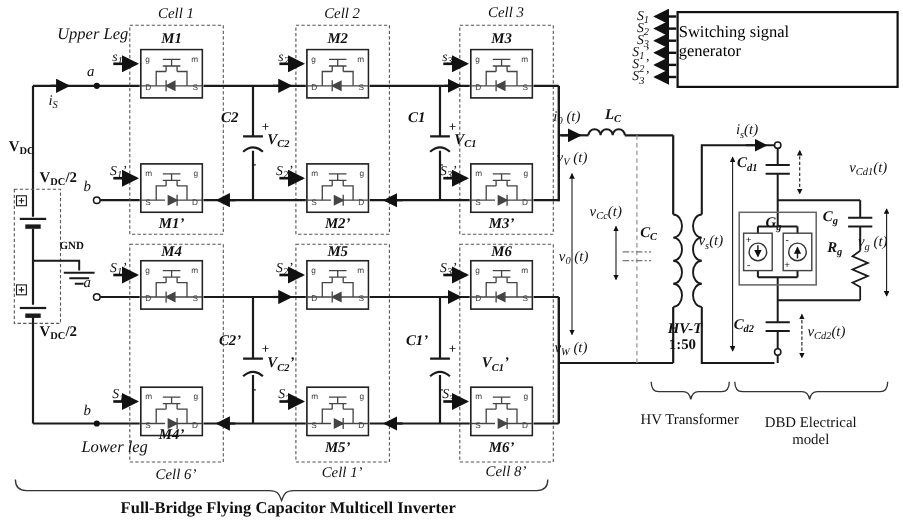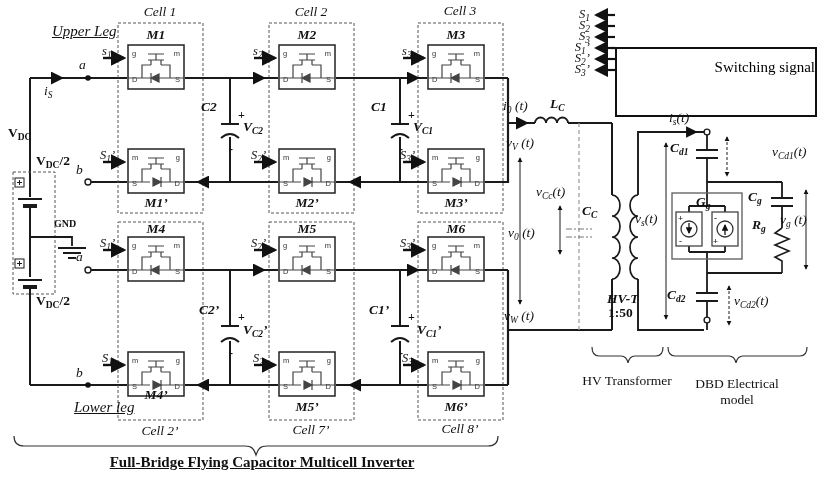--- a/index.html
+++ b/index.html
@@ -4,27 +4,27 @@
 <style>
   html,body{margin:0;padding:0;background:#fff;}
   #stage{position:relative;width:821px;height:479px;background:#ffffff;overflow:hidden;
          font-family:"Liberation Serif", serif;}
   #wires{position:absolute;left:0;top:0;z-index:1;}
   .lbl{position:absolute;z-index:3;font:italic 13.5px "Liberation Serif", serif;color:#111;
        white-space:nowrap;line-height:1;}
   .lbl sub{font-size:9.5px;line-height:0;vertical-align:-3px;}
   .up{font-style:normal;}
   .bold{font-weight:bold;}
-  .big{font-size:15px;text-decoration:underline;}
+  .big{font-size:15px;}
   .sm{font-size:12.5px;}
   .tiny{font-size:10px;}
   .ctr{transform:translateX(-50%);}
   .rt{text-align:right;width:26px;display:inline-block;}
   .genbox{position:absolute;z-index:2;left:615px;top:10px;width:198px;height:66px;
-          border:2.2px solid #111;background:#fff;text-align:right;margin-top:37px;}
+          border:2.2px solid #111;background:#fff;text-align:left;}
   .genbox .l1{margin-top:10px;font:15px "Liberation Serif", serif;}
   .genbox .l2{font:15px "Liberation Serif", serif;}
 </style>
 </head>
 <body>
 
 <div id="stage">
 
   <svg id="wires" width="821" height="479" viewBox="0 0 821 479">
     <defs>
@@ -229,20 +229,21 @@
 
     <g stroke="#333" stroke-width="1.2" fill="none">
       <path d="M14 436 C14 443 17 446 24 446 H245 C252 446 254 449 256 455 C258 449 260 446 267 446 H488 C495 446 498 443 498 436"></path>
       <path d="M592 347 C592 353 594 356 599 356 H621 C625 356 627 358 628 363 C629 358 631 356 635 356 H656 C661 356 663 353 663 347"></path>
       <path d="M668 347 C668 353 670 356 675 356 H729 C733 356 735 358 736 363 C737 358 739 356 743 356 H800 C805 356 807 353 807 347"></path>
     </g>
   </svg>
 
   <div class="genbox">
     <div class="l1">Switching signal</div>
+    <div class="l2">generator</div>
   </div>
 
   <div class="lbl sm" style="left:564px;top:8px"><span class="rt"><span>S</span><sub>1</sub><span></span></span></div>
   <div class="lbl sm" style="left:564px;top:19px"><span class="rt"><span>S</span><sub>2</sub><span></span></span></div>
   <div class="lbl sm" style="left:564px;top:30px"><span class="rt"><span>S</span><sub>3</sub><span></span></span></div>
   <div class="lbl sm" style="left:564px;top:41px"><span class="rt"><span>S</span><sub>1</sub><span>’</span></span></div>
   <div class="lbl sm" style="left:564px;top:52px"><span class="rt"><span>S</span><sub>2</sub><span>’</span></span></div>
   <div class="lbl sm" style="left:564px;top:63px"><span class="rt"><span>S</span><sub>3</sub><span>’</span></span></div>
 
   <div class="lbl big" style="left:52px;top:24px">Upper Leg</div>
@@ -253,22 +254,22 @@
   <div class="lbl up bold tiny" style="left:54px;top:219px">GND</div>
   <div class="lbl" style="left:44px;top:84px"><span>i</span><sub>S</sub></div>
   <div class="lbl" style="left:79px;top:58px">a</div>
   <div class="lbl" style="left:76px;top:163px">b</div>
   <div class="lbl" style="left:76px;top:250px">a</div>
   <div class="lbl" style="left:76px;top:366px">b</div>
 
   <div class="lbl ctr" style="left:160px;top:5px">Cell 1</div>
   <div class="lbl ctr" style="left:311px;top:5px">Cell 2</div>
   <div class="lbl ctr" style="left:460px;top:4px">Cell 3</div>
-  <div class="lbl ctr" style="left:160px;top:424px">Cell 2’</div>
-  <div class="lbl ctr" style="left:311px;top:423px">Cell 7’</div>
+  <div class="lbl ctr" style="left:160px;top:424px">Cell 6’</div>
+  <div class="lbl ctr" style="left:311px;top:423px">Cell 1’</div>
   <div class="lbl ctr" style="left:460px;top:422px">Cell 8’</div>
 
   <div class="lbl ctr bold" style="left:156px;top:28px">M1</div>
   <div class="lbl ctr bold" style="left:307px;top:28px">M2</div>
   <div class="lbl ctr bold" style="left:456px;top:28px">M3</div>
   <div class="lbl ctr bold" style="left:156px;top:196px">M1’</div>
   <div class="lbl ctr bold" style="left:307px;top:196px">M2’</div>
   <div class="lbl ctr bold" style="left:456px;top:196px">M3’</div>
   <div class="lbl ctr bold" style="left:156px;top:222px">M4</div>
   <div class="lbl ctr bold" style="left:307px;top:222px">M5</div>
@@ -290,21 +291,21 @@
   <div class="lbl sm" style="left:253px;top:352px"><span>S</span><sub>2</sub><span></span></div>
   <div class="lbl sm" style="left:402px;top:352px"><span>S</span><sub>3</sub><span></span></div>
 
   <div class="lbl bold" style="left:201px;top:100px">C2</div>
   <div class="lbl bold" style="left:243px;top:120px"><span>V</span><sub>C2</sub><span></span></div>
   <div class="lbl bold" style="left:371px;top:100px">C1</div>
   <div class="lbl bold" style="left:413px;top:120px"><span>V</span><sub>C1</sub><span></span></div>
   <div class="lbl bold" style="left:199px;top:303px">C2’</div>
   <div class="lbl bold" style="left:243px;top:323px"><span>V</span><sub>C2</sub><span>’</span></div>
   <div class="lbl bold" style="left:369px;top:303px">C1’</div>
-  <div class="lbl bold" style="left:417px;top:323px"><span>V</span><sub>C1</sub><span>’</span></div>
+  <div class="lbl bold" style="left:438px;top:323px"><span>V</span><sub>C1</sub><span>’</span></div>
 
   <div class="lbl" style="left:503px;top:99px"><span>i</span><sub>0</sub><span> (t)</span></div>
   <div class="lbl bold" style="left:550px;top:97px"><span>L</span><sub>C</sub></div>
   <div class="lbl" style="left:506px;top:136px"><span>v</span><sub>V</sub><span> (t)</span></div>
   <div class="lbl" style="left:508px;top:226px"><span>v</span><sub>0</sub><span> (t)</span></div>
   <div class="lbl" style="left:504px;top:309px"><span>v</span><sub>W</sub><span> (t)</span></div>
   <div class="lbl" style="left:536px;top:185px"><span>v</span><sub>Cc</sub><span>(t)</span></div>
   <div class="lbl bold" style="left:582px;top:204px"><span>C</span><sub>C</sub></div>
 
   <div class="lbl bold" style="left:607px;top:292px">HV-T</div>

